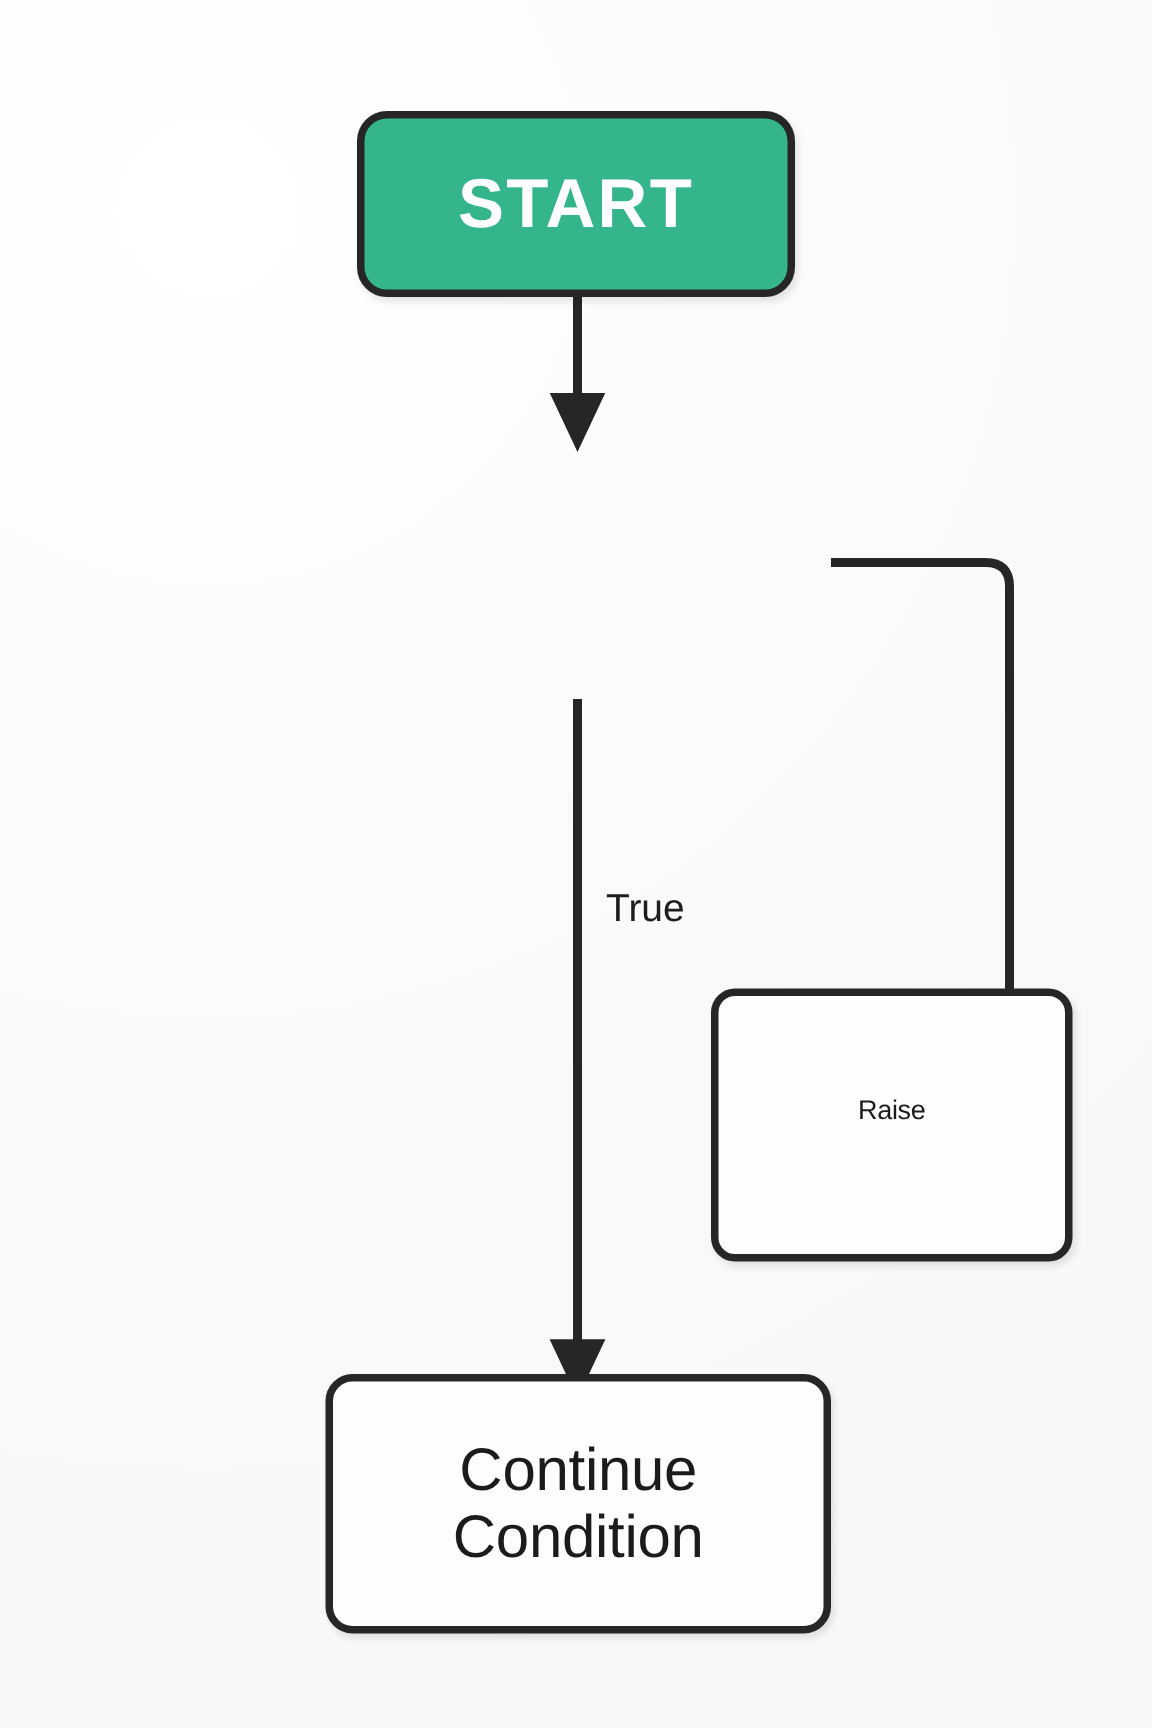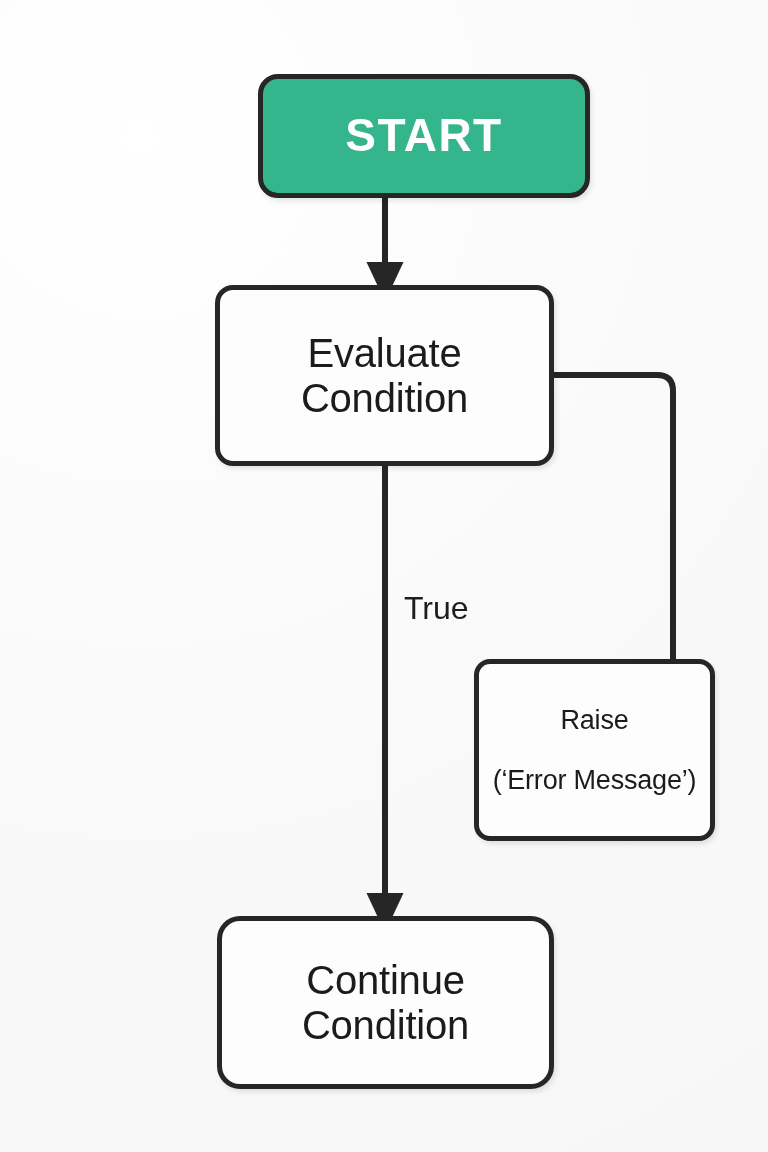--- a/index.html
+++ b/index.html
@@ -44,59 +44,57 @@
     letter-spacing: -0.2px;
     box-shadow: 2px 3px 5px rgba(0,0,0,0.10);
   }
   .node .label {
     display: block;
     padding: 0 8px;
   }
   #node-start {
     left: 238px;
     top: 74px;
-    width: 332px;
+    width: 292px;
     height: 124px;
     background: #34b58c;
     color: #ffffff;
     font-size: 46px;
     font-weight: 700;
     letter-spacing: 1.5px;
     border-radius: 20px;
-    margin-left: 20px;
   }
   #node-evaluate {
     left: 215px;
     top: 285px;
     width: 339px;
     height: 181px;
     font-size: 40px;
     font-weight: 500;
   }
   #node-raise {
     left: 474px;
     top: 659px;
     width: 241px;
     height: 182px;
-    font-size: 27px;
+    font-size: 18px;
     font-weight: 500;
     border-radius: 16px;
   }
   #node-continue {
     left: 217px;
     top: 916px;
     width: 337px;
     height: 173px;
     font-size: 40px;
     font-weight: 500;
-    border-radius: 23px;
   }
   .edge-label {
     position: absolute;
-    font-size: 32px;
+    font-size: 26px;
     color: #1d1d1d;
     font-weight: 400;
     letter-spacing: 0px;
     white-space: nowrap;
   }
   #edge-label-true {
     left: 404px;
     top: 590px;
   }
 </style>
@@ -116,32 +114,25 @@
 
     <line x1="385" y1="466" x2="385" y2="912" stroke="#262626" stroke-width="6" marker-end="url(#arrowhead)"></line>
 
     <path d="M 554,375 L 657,375 Q 673,375 673,391 L 673,660" fill="none" stroke="#262626" stroke-width="6" stroke-linecap="butt" stroke-linejoin="round"></path>
   </svg>
 
   <div class="node" id="node-start">
     <span class="label">START</span>
   </div>
 
-  <div class="node" id="node-evaluate">
-    <span class="label">
-      <span>Evaluate</span><br>
-      <span>Condition</span>
-    </span>
-  </div>
 
   <div class="node" id="node-raise">
     <span class="label">
       <span>Raise</span><br>
       <br>
-      <span>(‘Error Message’)</span>
     </span>
   </div>
 
   <div class="node" id="node-continue">
     <span class="label">
       <span>Continue</span><br>
       <span>Condition</span>
     </span>
   </div>
 

